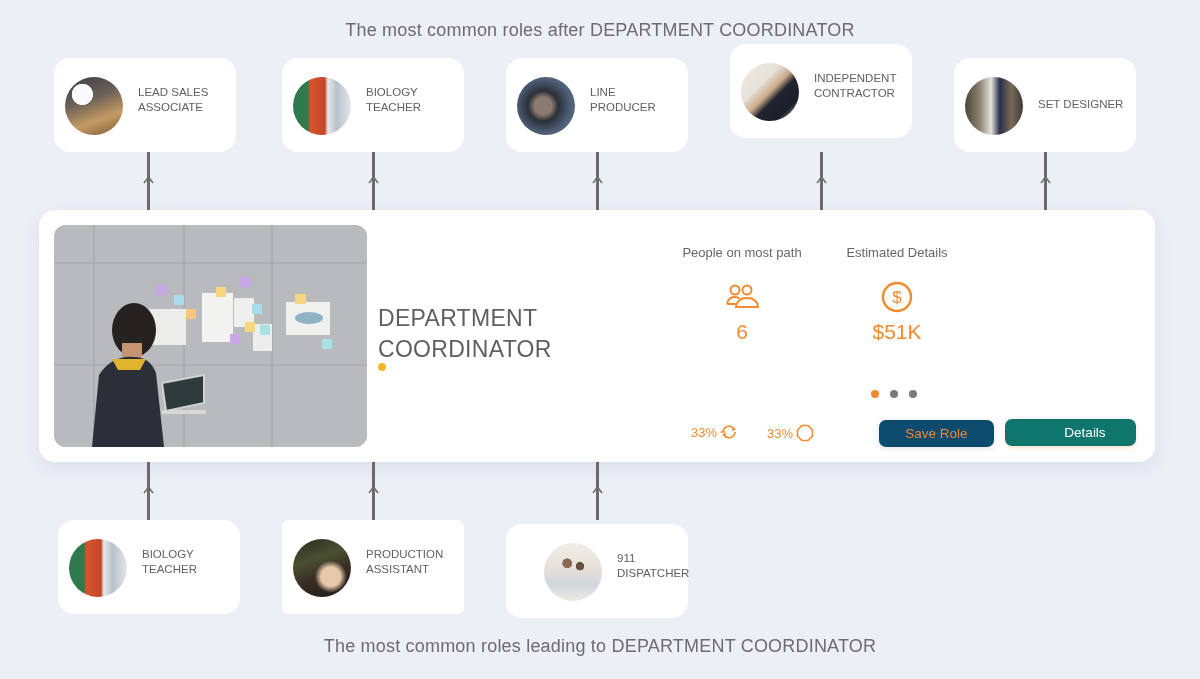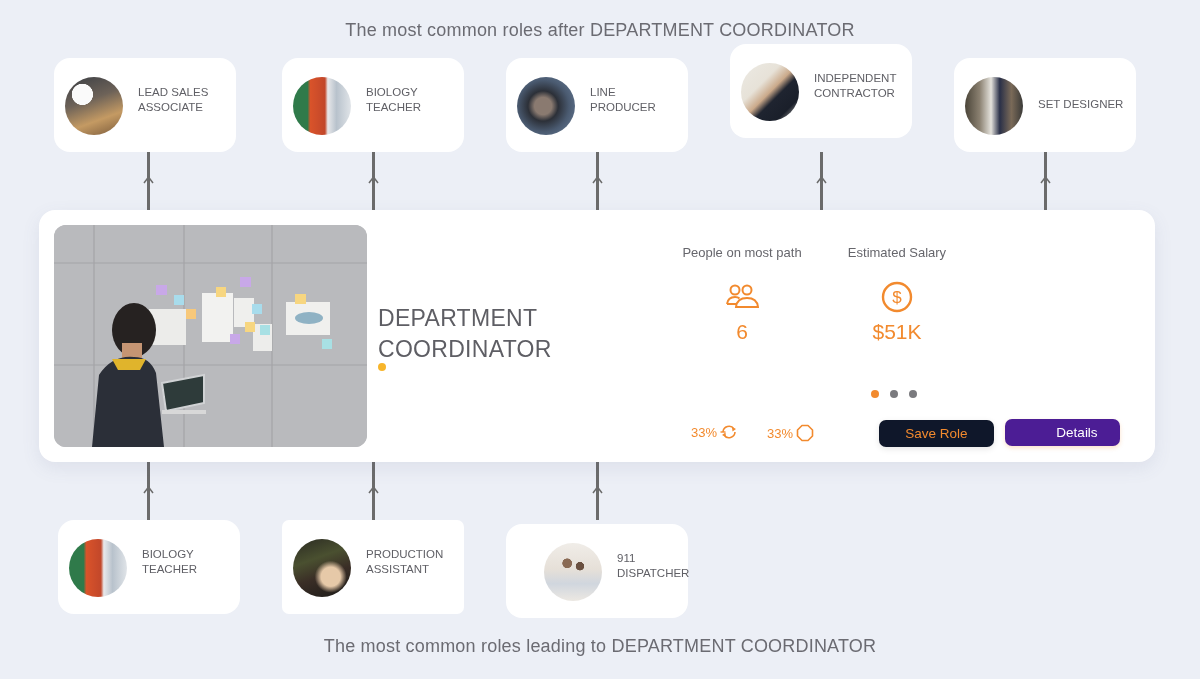--- a/index.html
+++ b/index.html
@@ -28,22 +28,22 @@
   .stat .icon { margin: 20px auto 0; width: 34px; height: 34px; display: flex; align-items: center; justify-content: center; }
   .stat .value { margin-top: 6px; font-size: 21px; color: #f28a2e; }
 
   .dots { position: absolute; left: 832px; top: 180px; display: flex; gap: 11px; }
   .dots span { width: 8px; height: 8px; border-radius: 50%; background: #7a7a7e; display: block; cursor: pointer; }
   .dots span.active { background: #f28a2e; }
 
   .pct { position: absolute; top: 214px; display: flex; align-items: center; gap: 3px; font-size: 13px; color: #f28a2e; }
 
   .btn { position: absolute; height: 27px; border-radius: 7px; font-size: 13.5px; display: flex; align-items: center; justify-content: center; border: none; cursor: pointer; font-family: "Liberation Sans", sans-serif; }
-  .btn.save { left: 840px; top: 210px; width: 115px; background: #0f172a; color: #f28a2e; box-shadow: 0 2px 6px rgba(0,0,0,0.10); }
-  .btn.details { left: 966px; top: 209px; width: 115px; background: #4c1d95; color: #fff; box-shadow: 0 2px 4px rgba(242,138,46,0.25); padding-left: 29px; }
+  .btn.save { left: 840px; top: 210px; width: 115px; background: #0c4a6e; color: #f28a2e; box-shadow: 0 2px 6px rgba(0,0,0,0.10); }
+  .btn.details { left: 966px; top: 209px; width: 131px; background: #0f766e; color: #fff; box-shadow: 0 2px 4px rgba(242,138,46,0.25); padding-left: 29px; }
 </style>
 </head>
 <body>
 
 <div class="section-title top">The most common roles after DEPARTMENT COORDINATOR</div>
 
 <div class="role-card" style="left:54px;top:58px;">
   <div class="avatar" style="background: radial-gradient(circle at 30% 30%, #fafafa 0 18%, transparent 19%), linear-gradient(160deg,#3a3e44 0%,#6d6258 40%,#c49a63 70%,#7a5a3a 100%);"></div>
   <div class="role-name"><span>LEAD SALES</span><br><span>ASSOCIATE</span></div>
 </div>
@@ -158,21 +158,21 @@
           <path d="M2 21 Q3 14 10 14 Q13 14 14.5 15.5"></path>
           <path d="M2 21 L12 21"></path>
           <path d="M11 24 Q12 15 22 15 Q32 15 33 24 Z"></path>
         </g>
       </svg>
     </div>
     <div class="value">6</div>
   </div>
 
   <div class="stat" style="left:783px;">
-    <div class="label">Estimated Salary</div>
+    <div class="label">Estimated Details</div>
     <div class="icon">
       <svg width="32" height="32" viewBox="0 0 32 32">
         <circle cx="16" cy="16" r="14" fill="none" stroke="#f28a2e" stroke-width="2.4"></circle>
         <text x="16" y="22" text-anchor="middle" font-size="17" fill="#f28a2e" font-family="Liberation Sans, sans-serif">$</text>
       </svg>
     </div>
     <div class="value">$51K</div>
   </div>
 
 

